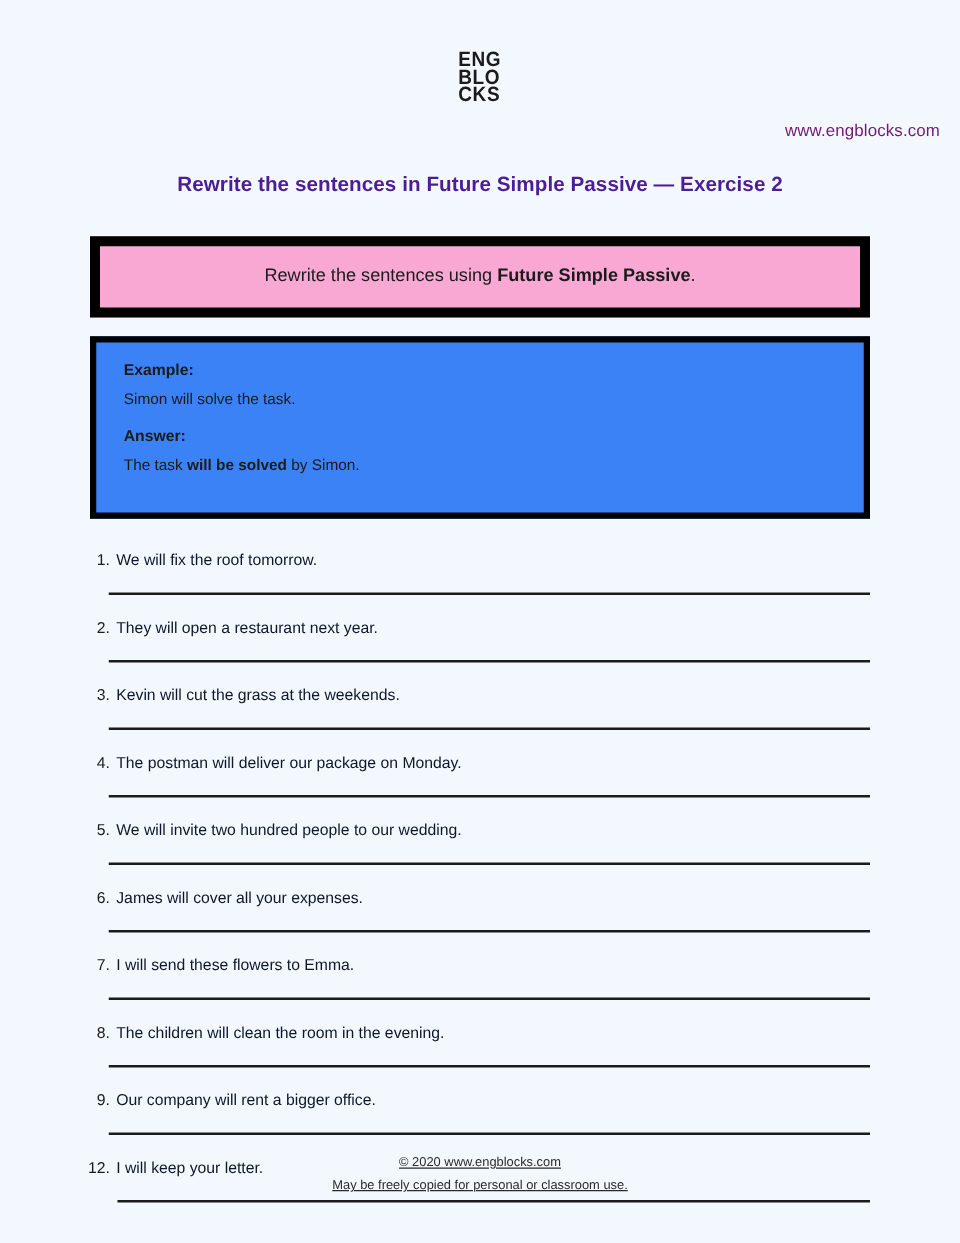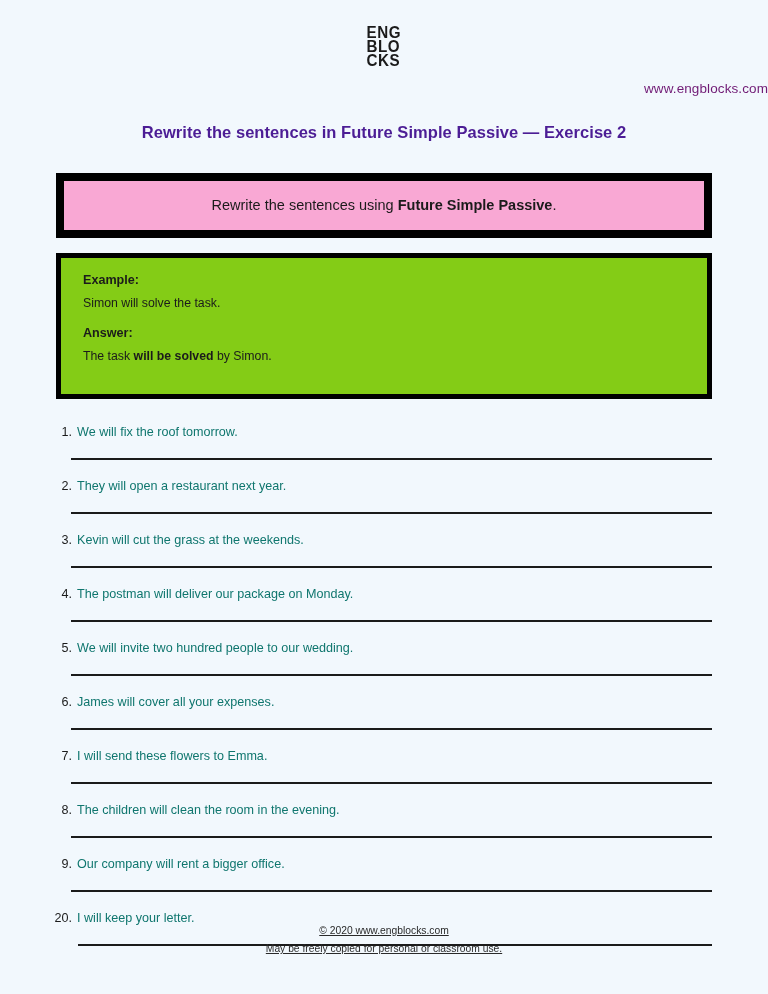--- a/index.html
+++ b/index.html
@@ -13,21 +13,21 @@
     background: #f2f8fd;
     font-family: "Liberation Sans", sans-serif;
     color: #1b1b1b;
     overflow: hidden;
   }
   .page {
     position: relative;
     width: 768px;
     height: 994px;
     box-sizing: border-box;
-    padding: 0;
+    padding: 16px;
   }
 
   
   .header {
     padding-top: 26px;
     text-align: center;
   }
   .logo {
     display: inline-block;
     text-align: left;
@@ -68,21 +68,21 @@
     box-sizing: border-box;
     padding: 16px 10px 17px 10px;
     text-align: center;
     font-size: 14.5px;
   }
   .instruction-box b { font-weight: 700; }
 
   .example-box {
     margin: 15px 56px 0 56px;
     border: 5px solid #000000;
-    background: #84cc16;
+    background: #3b82f6;
     box-sizing: border-box;
     padding: 15px 22px 18px 22px;
     font-size: 12.3px;
   }
   .example-label {
     font-weight: 700;
     font-size: 12.6px;
     margin: 0 0 9px 0;
   }
   .example-text {
@@ -111,21 +111,21 @@
   .q-num {
     width: 20px;
     text-align: right;
     flex: 0 0 auto;
     font-size: 12.6px;
     color: #1b1b1b;
   }
   .q-text {
     margin-left: 5px;
     font-size: 12.6px;
-    color: #0f766e;
+    color: #0f172a;
   }
   .answer-line {
     height: 2px;
     background: #1b1b1b;
     margin: 19px 56px 0 71px;
   }
   .answer-line.indent-wide {
     margin-left: 78px;
   }
 
@@ -229,21 +229,21 @@
       </li>
       <li class="exercise-item">
         <div class="q-row">
           <span class="q-num">9.</span>
           <span class="q-text">Our company will rent a bigger office.</span>
         </div>
         <div class="answer-line"></div>
       </li>
       <li class="exercise-item">
         <div class="q-row">
-          <span class="q-num">20.</span>
+          <span class="q-num">12.</span>
           <span class="q-text">I will keep your letter.</span>
         </div>
         <div class="answer-line indent-wide"></div>
       </li>
     </ul>
 
   <div class="footer">
     <div>© 2020 www.engblocks.com</div>
     <div>May be freely copied for personal or classroom use.</div>
   </div>

